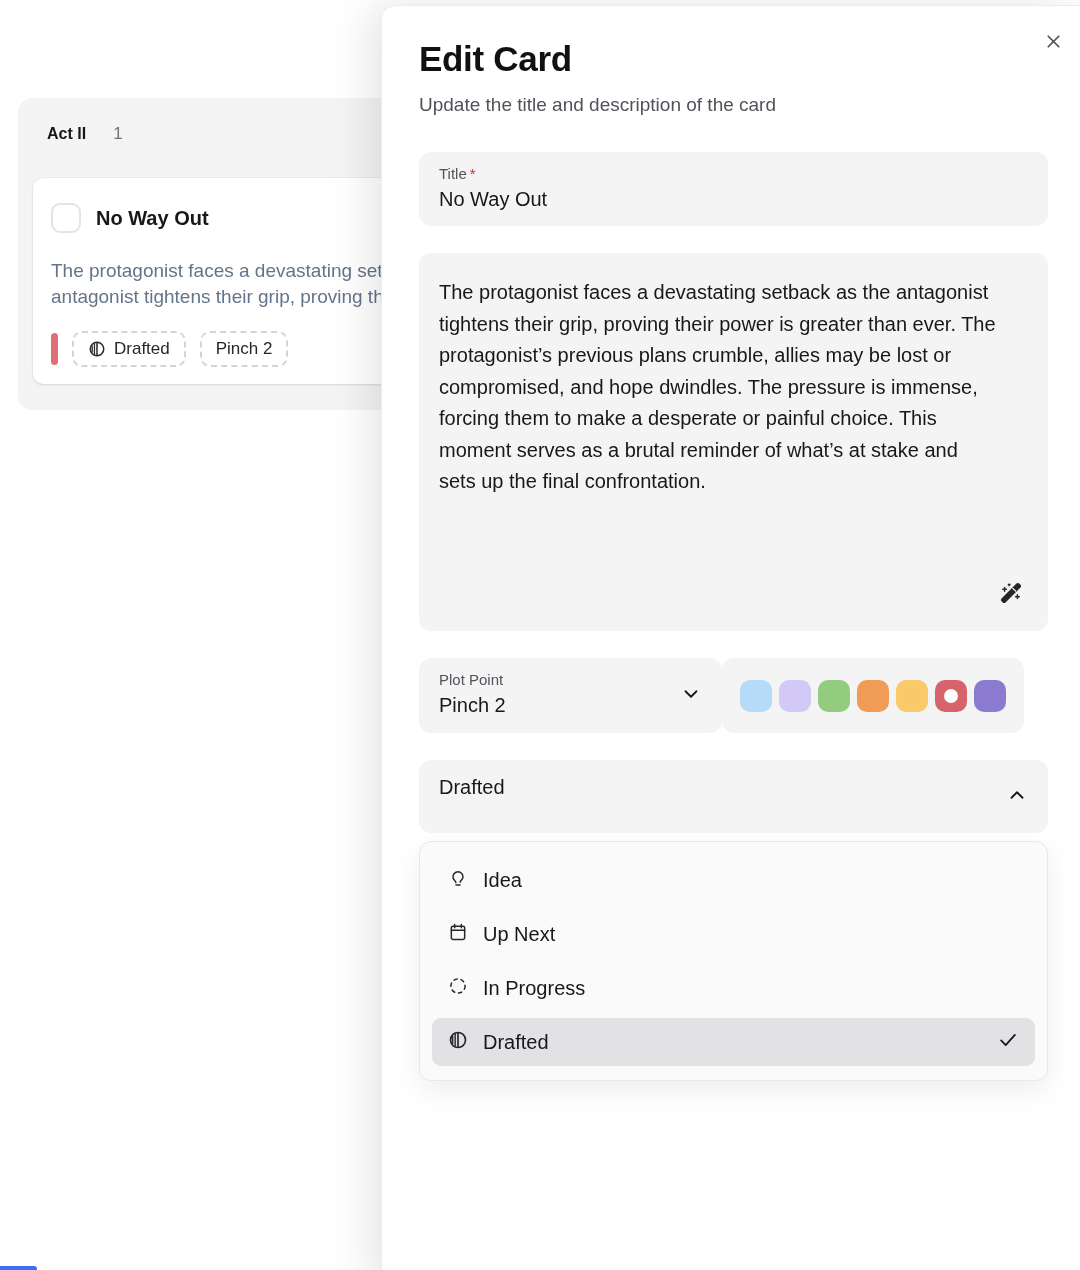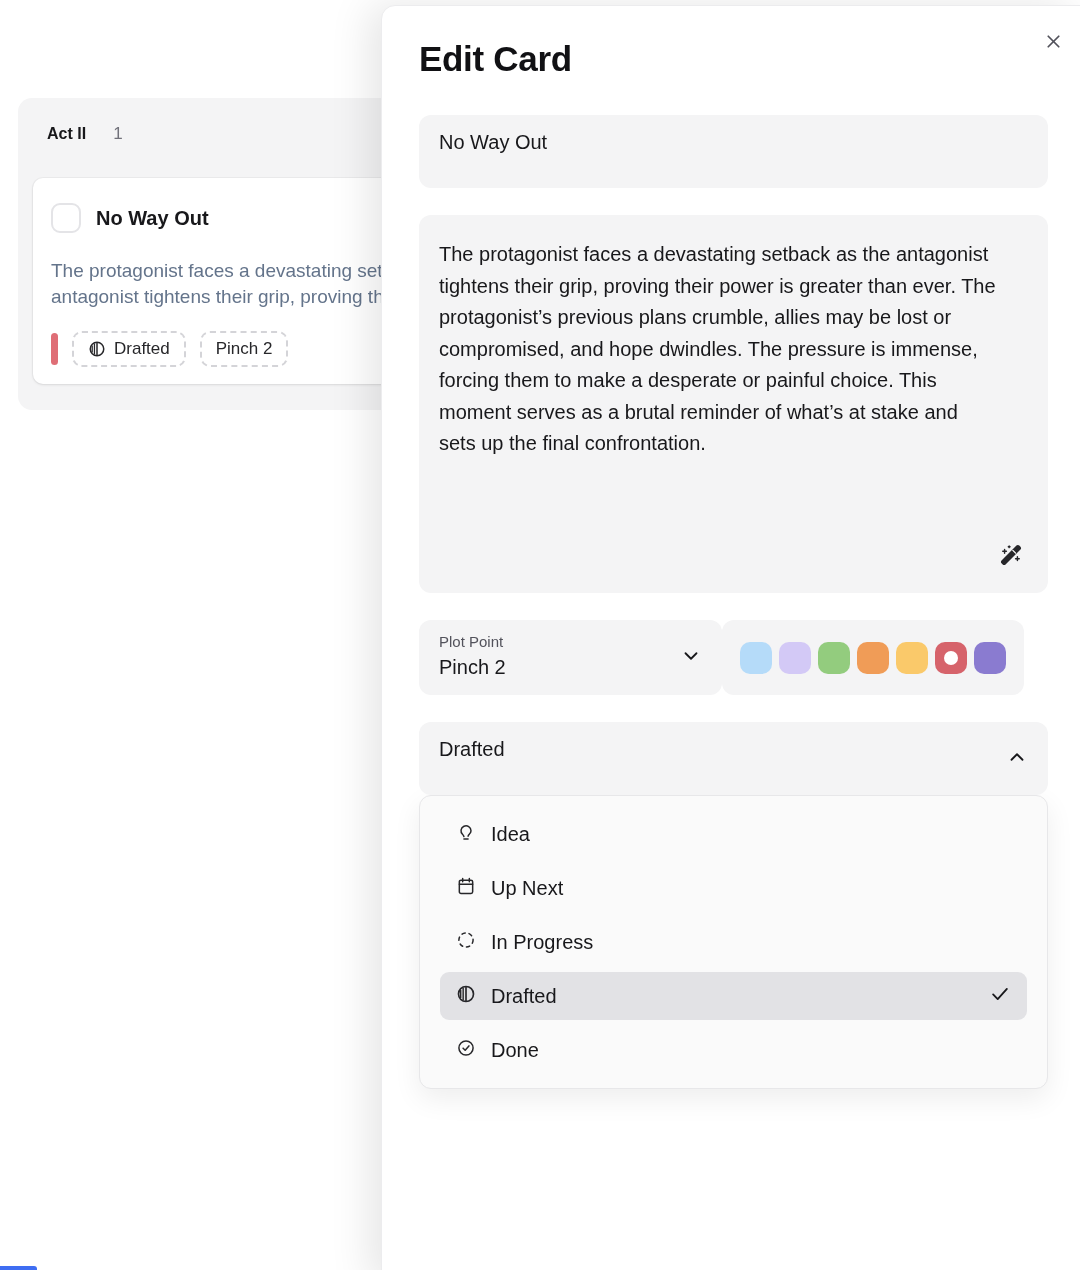--- a/index.html
+++ b/index.html
@@ -56,22 +56,22 @@
   .select .chev { position:absolute; right:20px; top:50%; transform:translateY(-50%); }
 
   .palette { width:302px; min-height:75px; background:#f4f4f5; border-radius:12px;
     display:flex; align-items:center; justify-content:center; gap:7px; padding:8px; }
   .swatch { width:32px; height:32px; border-radius:10px; cursor:pointer; position:relative; flex:0 0 auto; }
   .swatch.selected::after { content:""; position:absolute; left:50%; top:50%; width:14px; height:14px;
     border-radius:50%; background:#ffffff; transform:translate(-50%,-50%); }
 
   .status-field { margin-top:27px; min-height:73px; }
 
-  .menu { background:#fafafa; border:1px solid #e7e7e9; border-radius:12px;
-    padding:14px 20px; box-shadow:0 10px 28px rgba(0,0,0,0.07); }
+  .menu { margin-top:8px; background:#fafafa; border:1px solid #e7e7e9; border-radius:12px;
+    padding:14px 12px; box-shadow:0 10px 28px rgba(0,0,0,0.07); }
   .menu-item { display:flex; align-items:center; gap:15px; height:48px; padding:0 16px;
     border-radius:9px; font-size:20px; color:#18181b; cursor:pointer; margin-bottom:6px; position:relative; }
   .menu-item:last-child { margin-bottom:0; }
   .menu-item.selected { background:#e2e2e5; }
   .menu-item .check { position:absolute; right:16px; display:none; }
   .menu-item.selected .check { display:block; }
   .menu-item svg { flex:0 0 auto; }
 </style>
 </head>
 <body>
@@ -116,22 +116,26 @@
     <button class="close-btn">
       <span>
         <svg width="21" height="21" viewBox="0 0 24 24" fill="none" stroke="#52525b" stroke-width="2" stroke-linecap="round">
           <line x1="6" y1="6" x2="18" y2="18"></line>
             <line x1="18" y1="6" x2="6" y2="18"></line>
         </svg>
       </span>
     </button>
 
     <h1 class="modal-title">Edit Card</h1>
+    <p class="modal-subtitle">Update the title and description of the card</p>
 
     <div class="field title-field">
+      <div class="field-label">
+        <span>Title</span><span class="required">*</span>
+      </div>
       <div class="field-value">No Way Out</div>
     </div>
 
     <div class="field desc-field">
       <p class="desc-text">The protagonist faces a devastating setback as the antagonist tightens their grip, proving their power is greater than ever. The protagonist’s previous plans crumble, allies may be lost or compromised, and hope dwindles. The pressure is immense, forcing them to make a desperate or painful choice. This moment serves as a brutal reminder of what’s at stake and sets up the final confrontation.</p>
       <button class="ai-btn">
         <span>
           <svg width="22" height="22" viewBox="0 0 24 24" fill="none" stroke="#27272a" stroke-width="2" stroke-linecap="round">
             <path d="m21.64 3.64-1.28-1.28a1.21 1.21 0 0 0-1.72 0L2.36 18.64a1.21 1.21 0 0 0 0 1.72l1.28 1.28a1.2 1.2 0 0 0 1.72 0L21.64 5.36a1.2 1.2 0 0 0 0-1.72Z" fill="#27272a"></path>
             <path d="m14 7 3 3" stroke="#ffffff" stroke-width="1.4"></path>
@@ -216,25 +220,16 @@
         </span>
         <span>Drafted</span>
         <span class="check">
           <svg width="22" height="22" viewBox="0 0 24 24" fill="none" stroke="#18181b" stroke-width="2" stroke-linecap="round" stroke-linejoin="round">
             <polyline points="4.5 12.5 9.5 17.5 19.5 6.5"></polyline>
           </svg>
         </span>
       </div>
 
 
-      <div class="menu-item">
-        <span>
-          <svg width="20" height="20" viewBox="0 0 24 24" fill="none" stroke="#27272a" stroke-width="1.8" stroke-linecap="round" stroke-linejoin="round">
-            <circle cx="12" cy="12" r="8.5"></circle>
-            <polyline points="8.5 12.2 11 14.7 15.5 9.5"></polyline>
-          </svg>
-        </span>
-        <span>Done</span>
-      </div>
 
     </div>
   </div>
 </div>
 
 </body></html>

